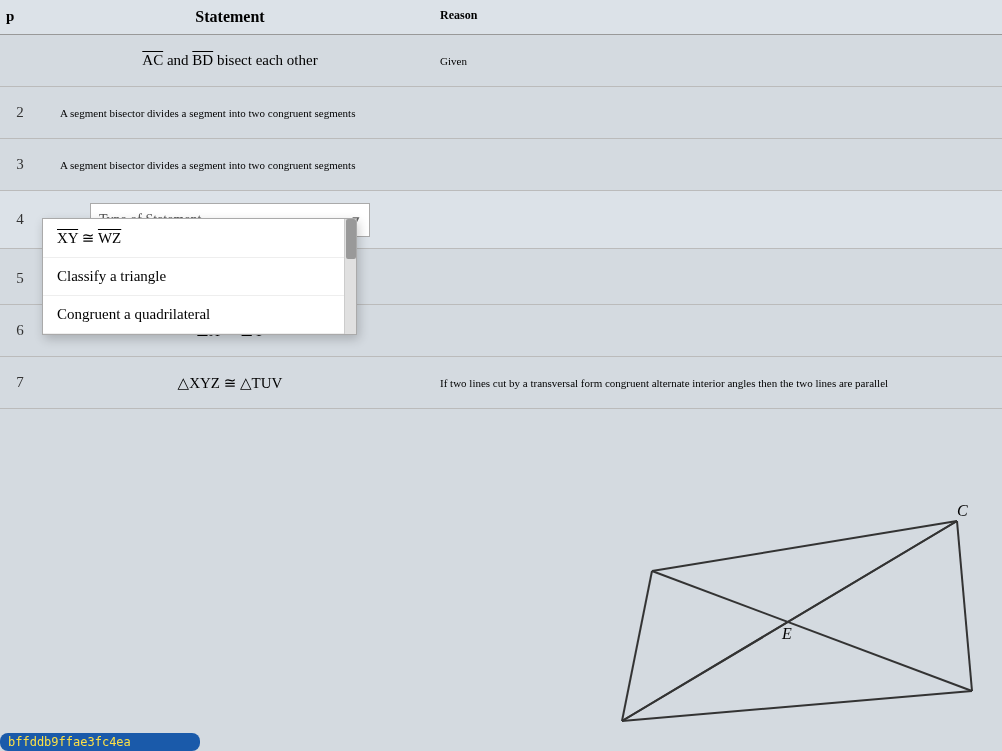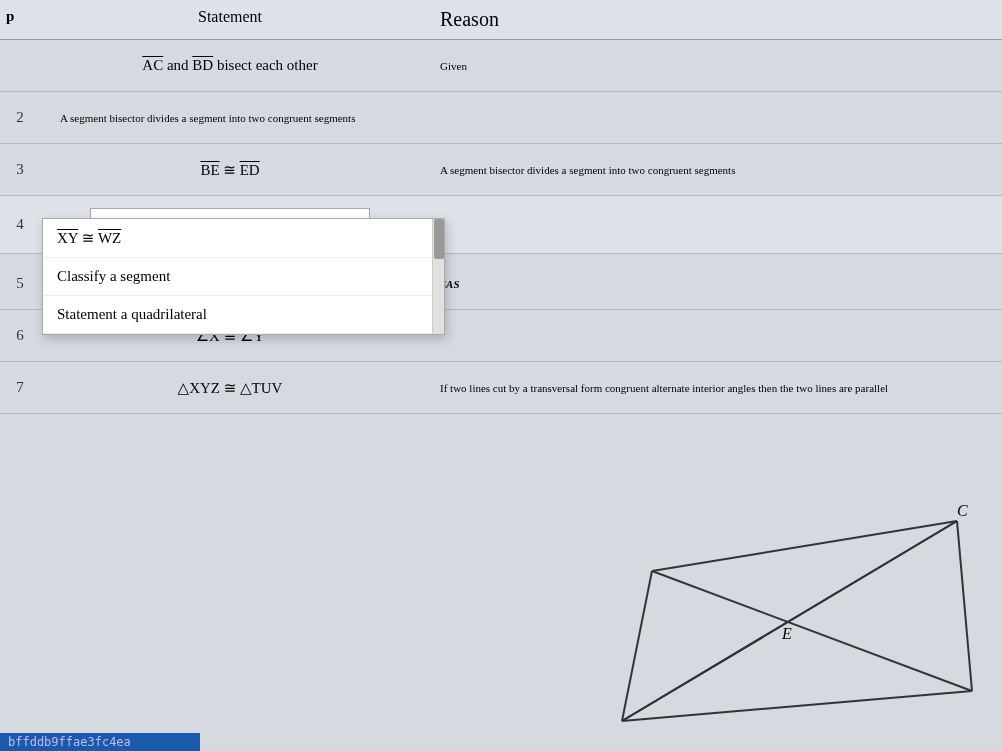--- a/index.html
+++ b/index.html
@@ -32,28 +32,28 @@
       width: 40px;
       min-width: 40px;
       padding: 0 6px;
       font-weight: bold;
       font-size: 15px;
     }
     .col-statement {
       width: 380px;
       min-width: 380px;
       text-align: center;
-      font-weight: normal;
+      font-weight: bold;
       font-size: 16px;
     }
     .col-reason {
       flex: 1;
       padding-left: 20px;
-      font-weight: normal;
-      font-size: 20px;
+      font-weight: bold;
+      font-size: 12px;
     }
     .proof-row {
       border-bottom: 1px solid #bbb;
       display: flex;
       align-items: center;
       min-height: 52px;
     }
     .proof-row.has-dropdown {
       min-height: 58px;
       background: #dce2e8;
@@ -204,23 +204,20 @@
 
   <div class="proof-row">
     <div class="step-cell">2</div>
     <div class="reason-cell">
       <span>A segment bisector divides a segment into two congruent segments</span>
     </div>
   </div>
 
   <div class="proof-row">
     <div class="step-cell">3</div>
-    <div class="statement-cell">
-      <span><span class="overline">BE</span> ≅ <span class="overline">ED</span></span>
-    </div>
     <div class="reason-cell">
       <span>A segment bisector divides a segment into two congruent segments</span>
     </div>
   </div>
 
   <div class="proof-row has-dropdown">
     <div class="step-cell">4</div>
     <div class="statement-cell">
       <div class="dropdown-wrapper">
         <select class="dropdown-select">
@@ -230,42 +227,39 @@
           <option value="xy_wz_perp">XY ⊥ WZ</option>
           <option value="classify_triangle">Classify a triangle</option>
           <option value="classify_quad">Classify a quadrilateral</option>
         </select>
         <span class="dropdown-arrow">▼</span>
       </div>
     </div>
     <div class="reason-cell"></div>
   </div>
 
-  <div class="dropdown-list" style="position:absolute; left:42px; top:218px; width:403px; z-index:100;">
+  <div class="dropdown-list" style="position:absolute; left:42px; top:218px; width:315px; z-index:100;">
     <div class="dropdown-list-item">
       <span class="overline">XY</span> ≅ <span class="overline">WZ</span>
     </div>
     <div class="dropdown-list-item">
-      <span>Classify a segment</span>
+      <span>Classify a triangle</span>
     </div>
     <div class="dropdown-list-item">
-      <span>Statement a quadrilateral</span>
+      <span>Congruent a quadrilateral</span>
     </div>
     <div class="dropdown-scrollbar">
       <div class="scrollbar-thumb"></div>
     </div>
   </div>
 
   <div class="proof-row row-number-5" style="margin-top: 4px;">
     <div class="step-cell">5</div>
     <div class="statement-cell">
       <span><span class="overline">XY</span> ≅ <span class="overline">WZ</span></span>
-    </div>
-    <div class="reason-cell">
-      <span style="font-style:italic; font-weight:bold;">SAS</span>
     </div>
   </div>
 
   <div class="proof-row">
     <div class="step-cell">6</div>
     <div class="statement-cell">
       <span>∠X ≅ ∠Y</span>
     </div>
   </div>
 
@@ -289,17 +283,17 @@
       <line x1="70" y1="80" x2="375" y2="30" stroke="#333" stroke-width="2"></line>
 
       <line x1="40" y1="230" x2="375" y2="30" stroke="#333" stroke-width="2"></line>
       <line x1="390" y1="200" x2="70" y2="80" stroke="#333" stroke-width="2"></line>
 
       <text x="375" y="25" font-size="16" font-family="Times New Roman" font-style="italic">C</text>
       <text x="200" y="148" font-size="16" font-family="Times New Roman" font-style="italic">E</text>
     </svg>
   </div>
 
-  <div class="bottom-bar" style="position:absolute; bottom:0; left:0; background:#1a5aaa; color:#c4b5fd; font-size:12px; padding:2px 8px; font-family:monospace;">
+  <div class="bottom-bar" style="position:absolute; bottom:0; left:0; background:#1a5aaa; color:#fde047; font-size:12px; padding:2px 8px; font-family:monospace;border-radius:8px;">
     <span>bffddb9ffae3fc4ea</span>
   </div>
 
 </div>
 
 </body></html>

